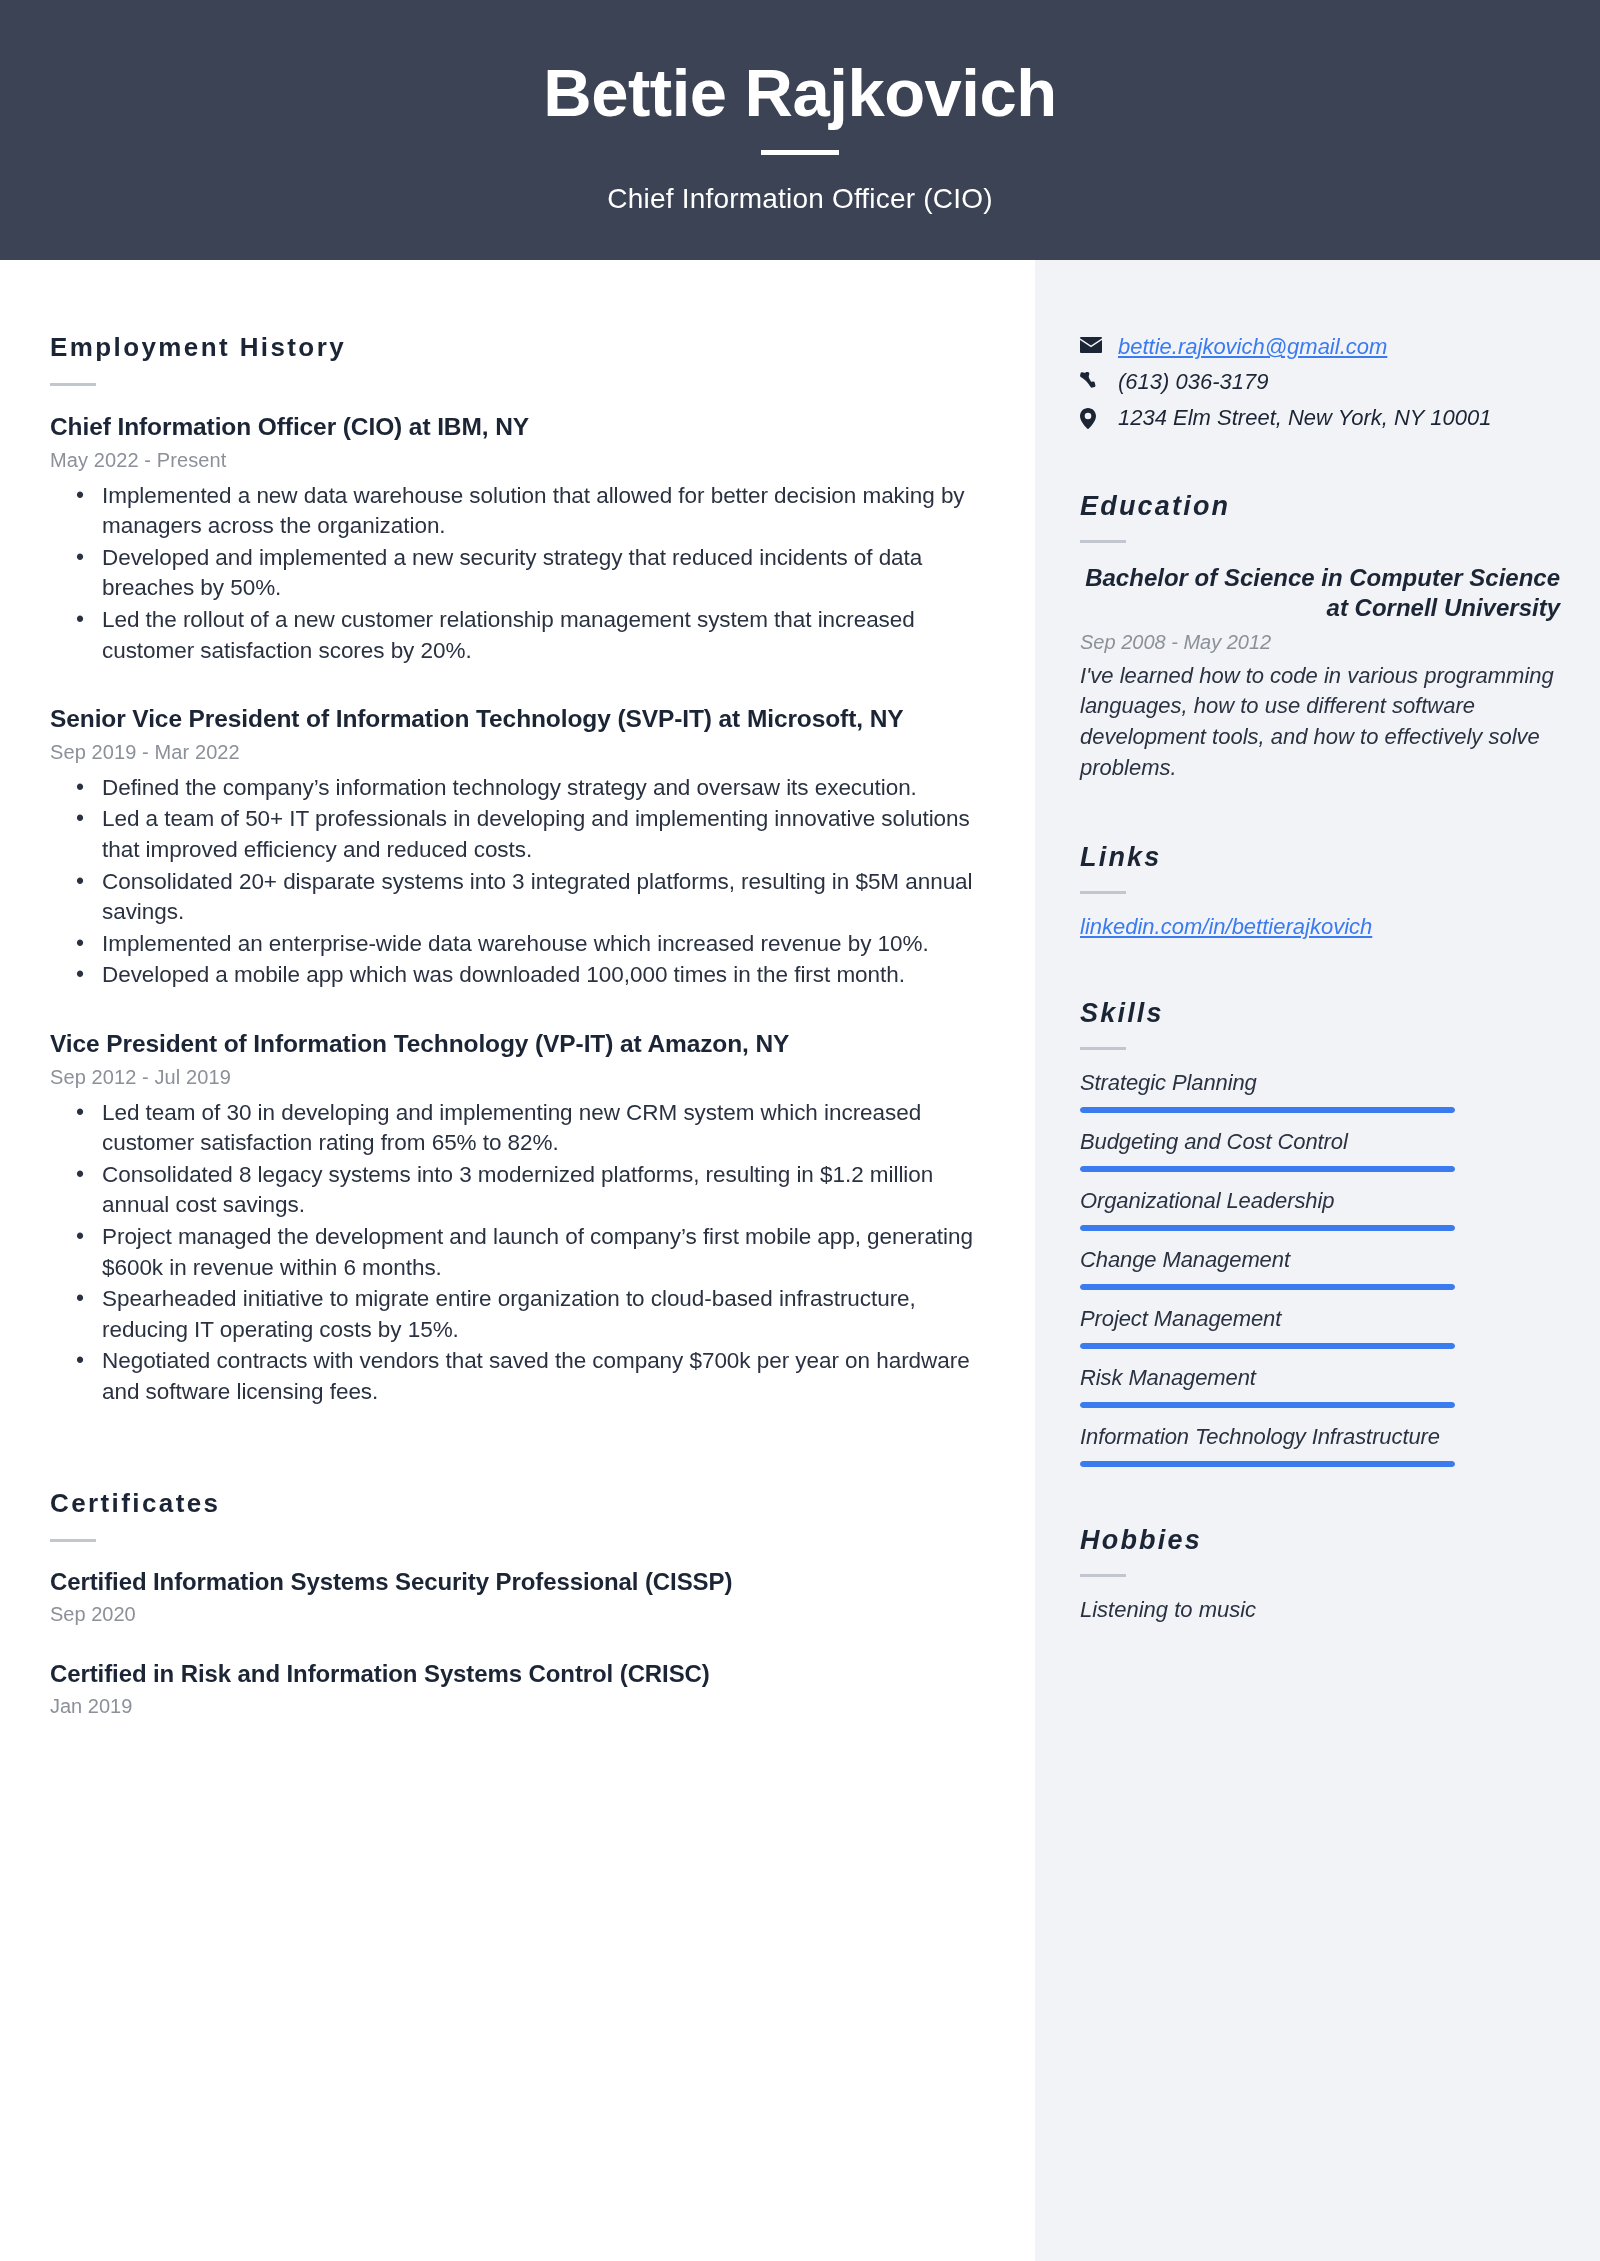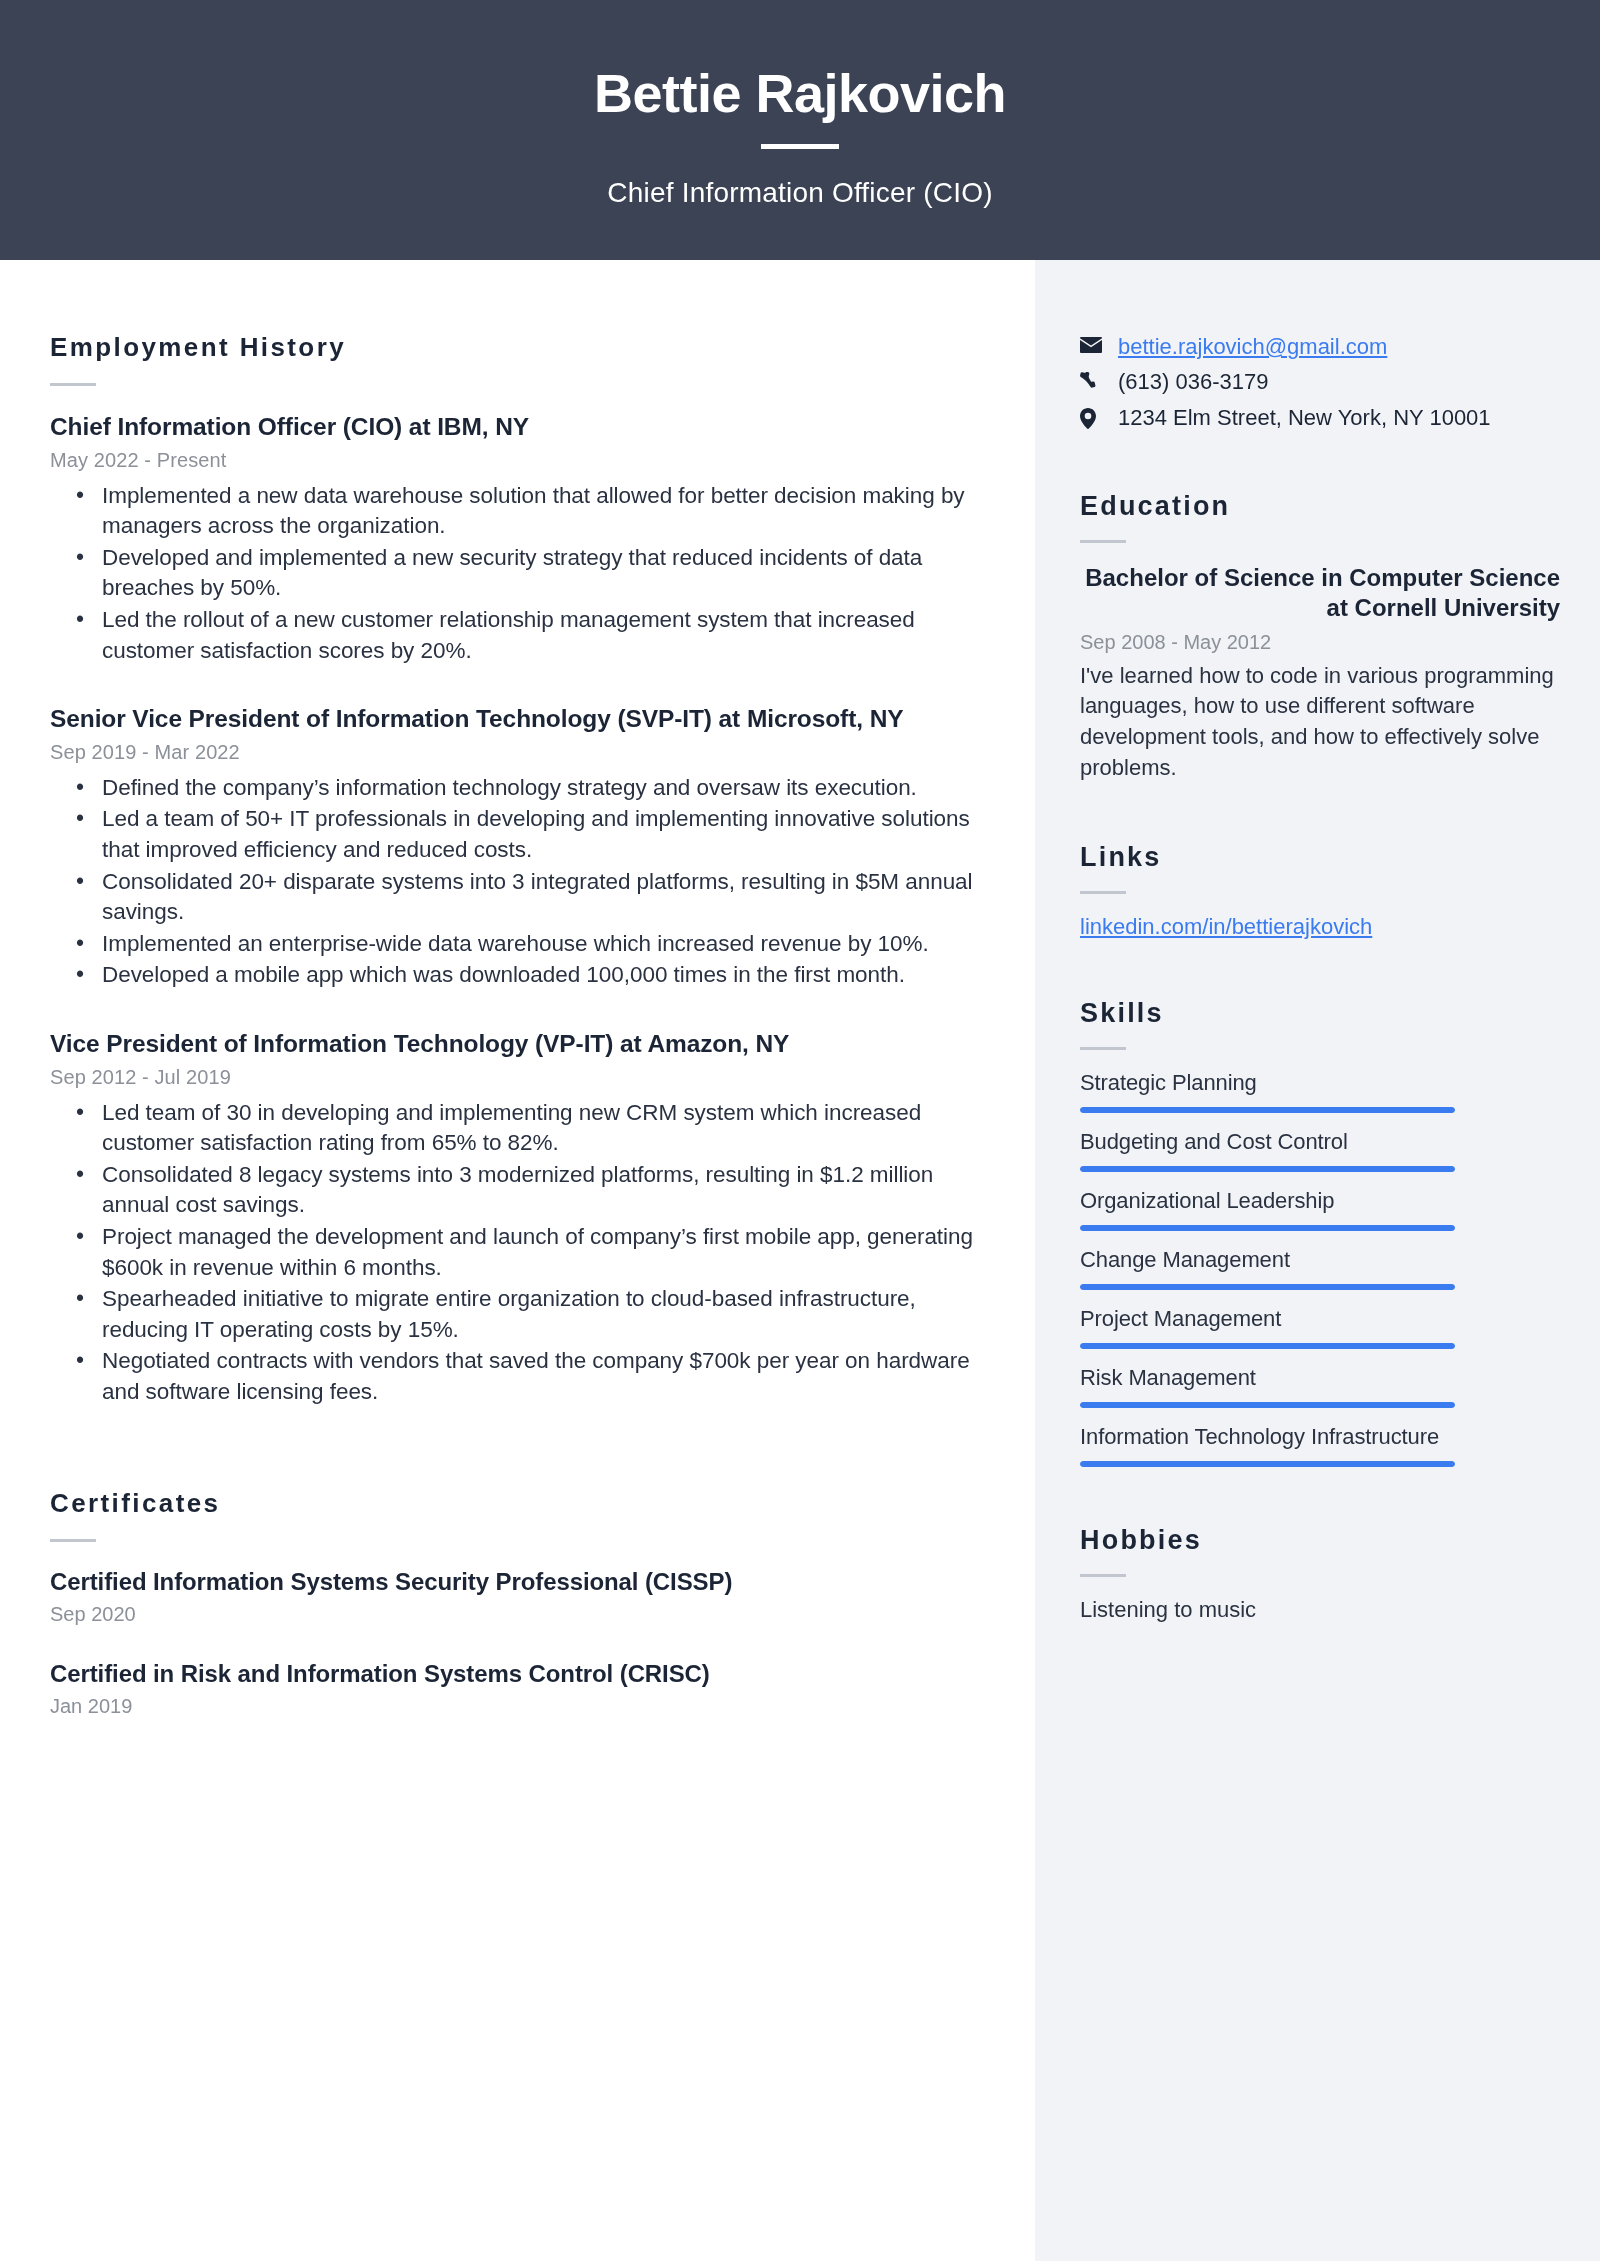--- a/index.html
+++ b/index.html
@@ -25,21 +25,21 @@
     background: #3b4354;
     height: 260px;
     display: flex;
     flex-direction: column;
     align-items: center;
     justify-content: center;
     padding-top: 14px;
   }
   .header-name {
     color: #ffffff;
-    font-size: 54px;
+    font-size: 67px;
     font-weight: 700;
     letter-spacing: -0.5px;
     line-height: 1;
   }
   .header-rule {
     width: 78px;
     height: 5px;
     background: #ffffff;
     margin: 24px 0 28px 0;
   }
@@ -58,20 +58,21 @@
   }
   .col-main {
     width: 1035px;
     background: #ffffff;
     padding: 72px 58px 0 50px;
   }
   .col-side {
     width: 565px;
     background: #f1f3f6;
     padding: 72px 40px 0 45px;
+    font-style: italic;
   }
 
   
   .sec-title {
     font-size: 26px;
     font-weight: 700;
     color: #1c2536;
     letter-spacing: 2.4px;
   }
   .sec-title.side {

